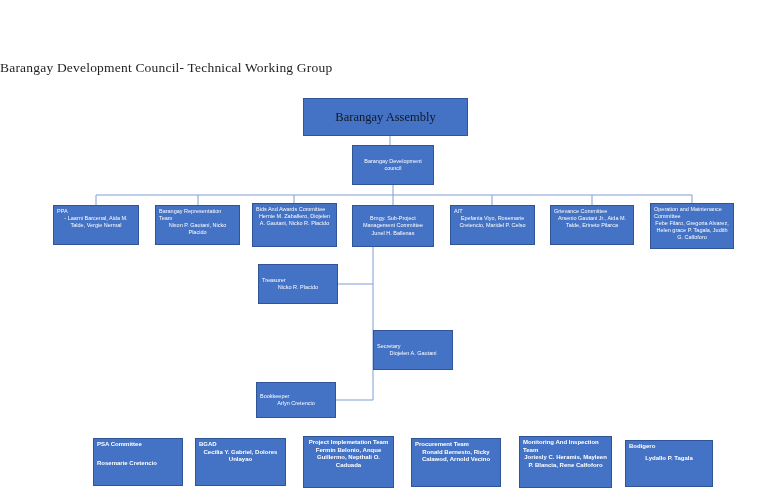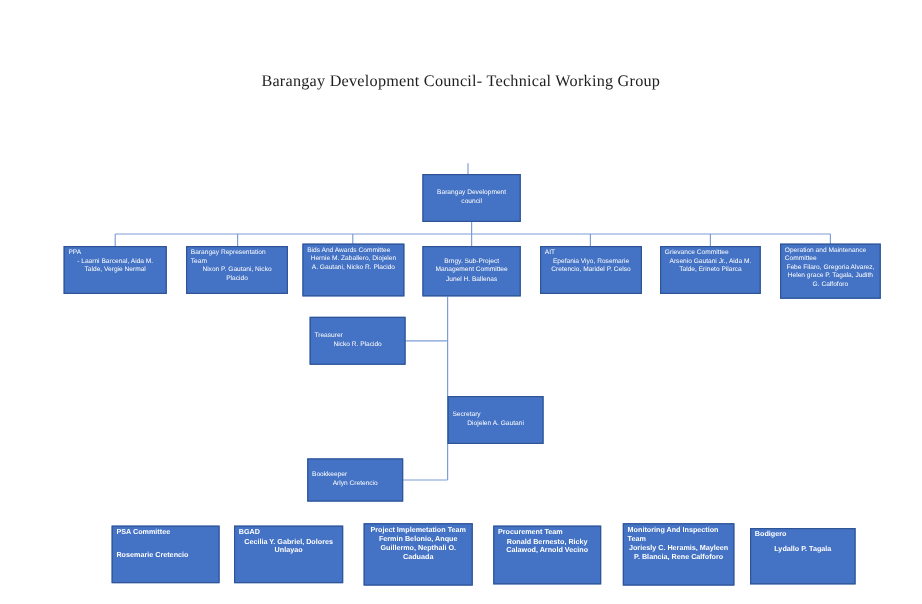--- a/index.html
+++ b/index.html
@@ -9,21 +9,21 @@
     --assembly-text:#111827;
     --title-color:#1f1f1f;
     --member-text:#ffffff;
   }
   html,body{margin:0;padding:0;background:#ffffff;}
   #canvas{
     position:relative;width:768px;height:503px;background:#ffffff;overflow:hidden;
     font-family:"Liberation Sans",sans-serif;
   }
   #chart-title{
-    position:absolute;top:60px;left:0;width:768px;text-align:center;
+    position:absolute;top:60px;left:0;width:768px;text-align:left;
     font-family:"Liberation Serif",serif;font-size:13.5px;color:var(--title-color);
     letter-spacing:.2px;
   }
   svg#connectors{position:absolute;left:0;top:0;}
   .conn{stroke:var(--connector);stroke-width:1;fill:none;}
   .node{
     position:absolute;box-sizing:border-box;background:var(--box-fill);
     border:1px solid var(--box-border);color:var(--member-text);
     font-size:5.5px;line-height:1.28;padding:2px 3px;overflow:hidden;
     display:flex;flex-direction:column;justify-content:flex-start;
@@ -75,20 +75,23 @@
     <line class="conn" x1="294" y1="195" x2="294" y2="206"></line>
     <line class="conn" x1="393" y1="195" x2="393" y2="206"></line>
     <line class="conn" x1="492" y1="195" x2="492" y2="206"></line>
     <line class="conn" x1="592" y1="195" x2="592" y2="206"></line>
     <line class="conn" x1="692" y1="195" x2="692" y2="206"></line>
     <line class="conn" x1="373" y1="247" x2="373" y2="400"></line>
     <line class="conn" x1="338" y1="284" x2="373" y2="284"></line>
     <line class="conn" x1="336" y1="400" x2="373" y2="400"></line>
   </svg>
 
+  <div id="box-assembly" class="node">
+    <span>Barangay Assembly</span>
+  </div>
 
   <div id="box-council" class="node center-v">
     <div class="bt">Barangay Development council</div>
   </div>
 
   <div id="box-ppa" class="node">
     <div class="bt">PPA</div>
     <div class="bm">- Laarni Barcenal, Aida M. Talde, Vergie Nermal</div>
   </div>
 

